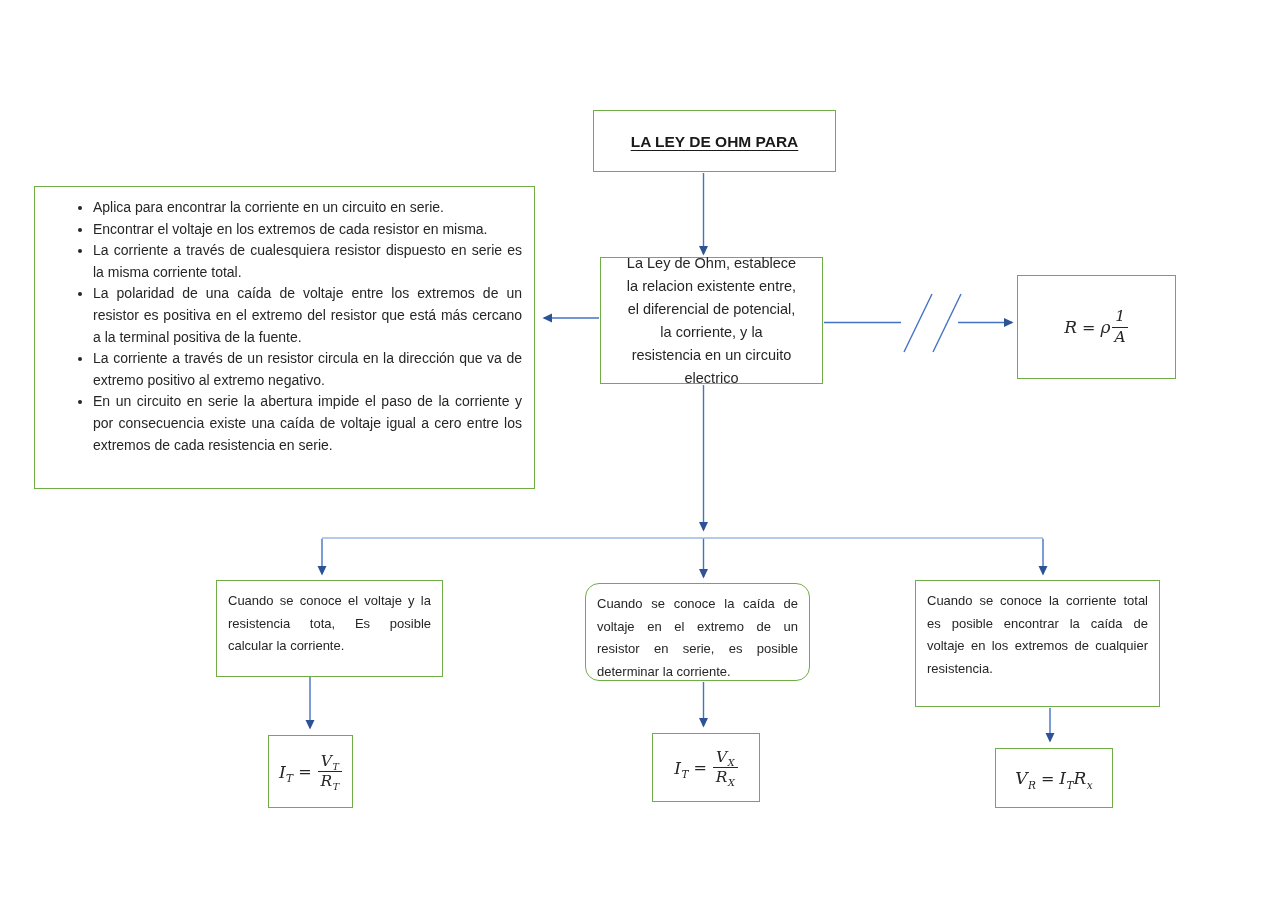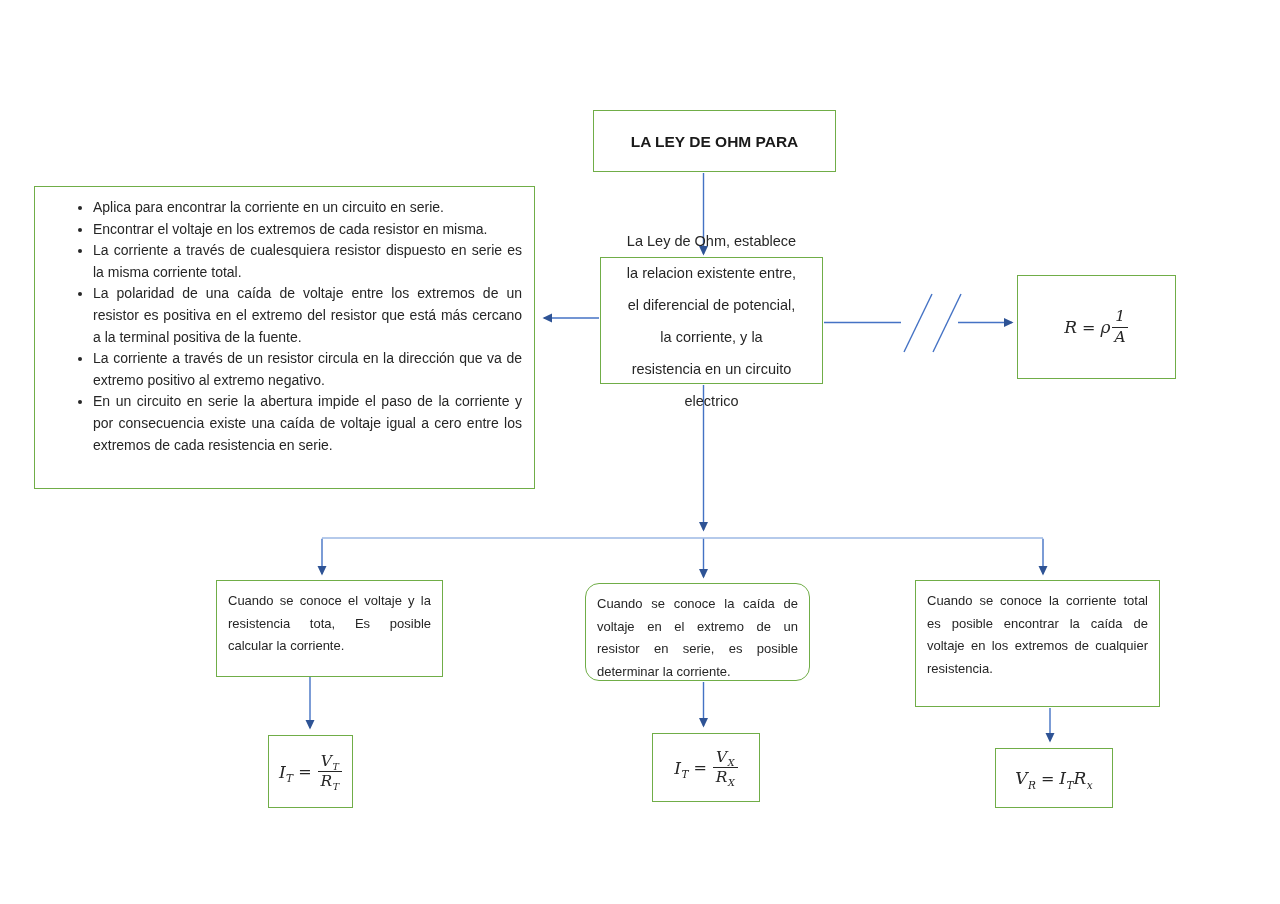--- a/index.html
+++ b/index.html
@@ -27,35 +27,35 @@
     background: #ffffff;
   }
   
   .title-box {
     left: 593px; top: 110px; width: 243px; height: 62px;
     display: flex; flex-direction: column; justify-content: center;
     text-align: center;
     font-weight: bold; font-size: 15.5px; line-height: 25px;
     color: #1a1a1a;
   }
-  .title-box .tline { text-underline-offset: 3px; }
+  .title-box .tline { text-decoration: underline; text-underline-offset: 3px; }
   
   .bullets-box {
     left: 34px; top: 186px; width: 501px; height: 303px;
     font-size: 14px; line-height: 21.6px;
     padding: 10px 10px 0 12px;
   }
   .bullets-box ul { margin: 0; padding-left: 46px; list-style: disc; }
   .bullets-box li { text-align: justify; padding-right: 2px; }
   
   .definition-box {
     left: 600px; top: 257px; width: 223px; height: 127px;
     display: flex; align-items: center; justify-content: center;
     text-align: center;
-    font-size: 14.5px; line-height: 32px;
+    font-size: 14.5px; line-height: 23px;
     padding: 4px 24px;
   }
   
   .formula-box {
     display: flex; align-items: center; justify-content: center;
   }
   .resistivity-box { left: 1017px; top: 275px; width: 159px; height: 104px; }
   .fbox-0 { left: 268px; top: 735px; width: 85px;  height: 73px; }
   .fbox-1 { left: 652px; top: 733px; width: 108px; height: 69px; }
   .fbox-2 { left: 995px; top: 748px; width: 118px; height: 60px; }

